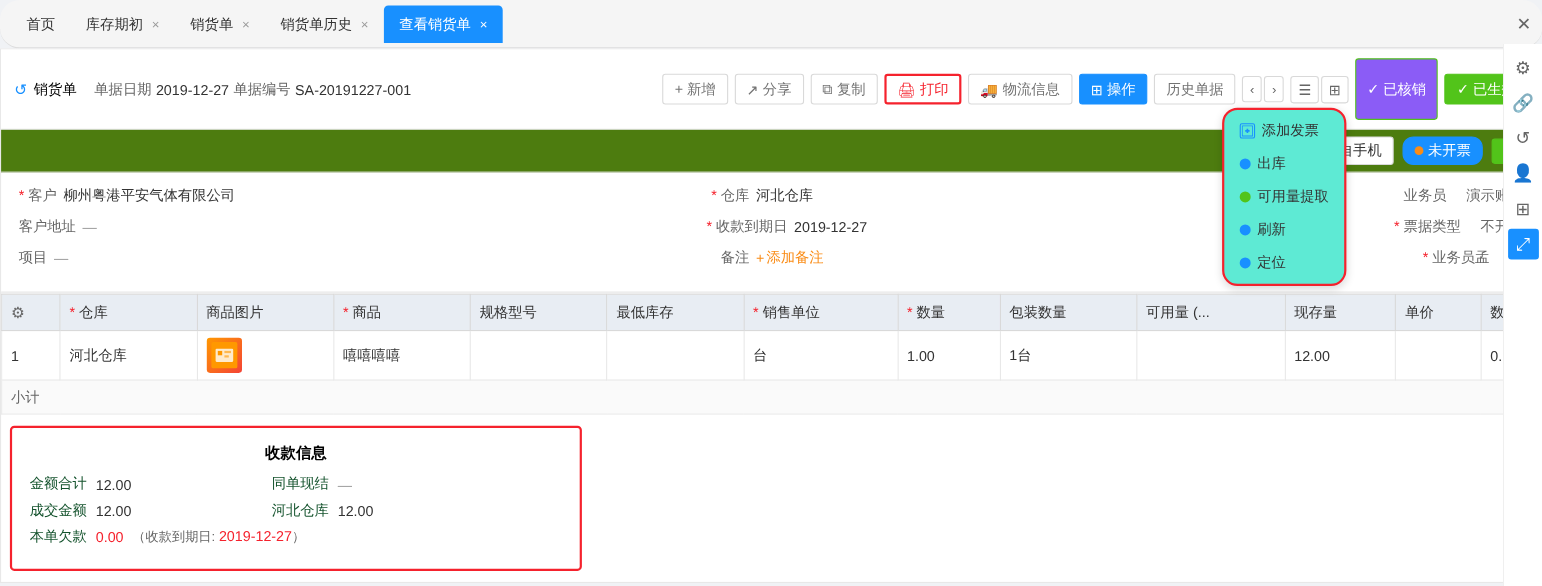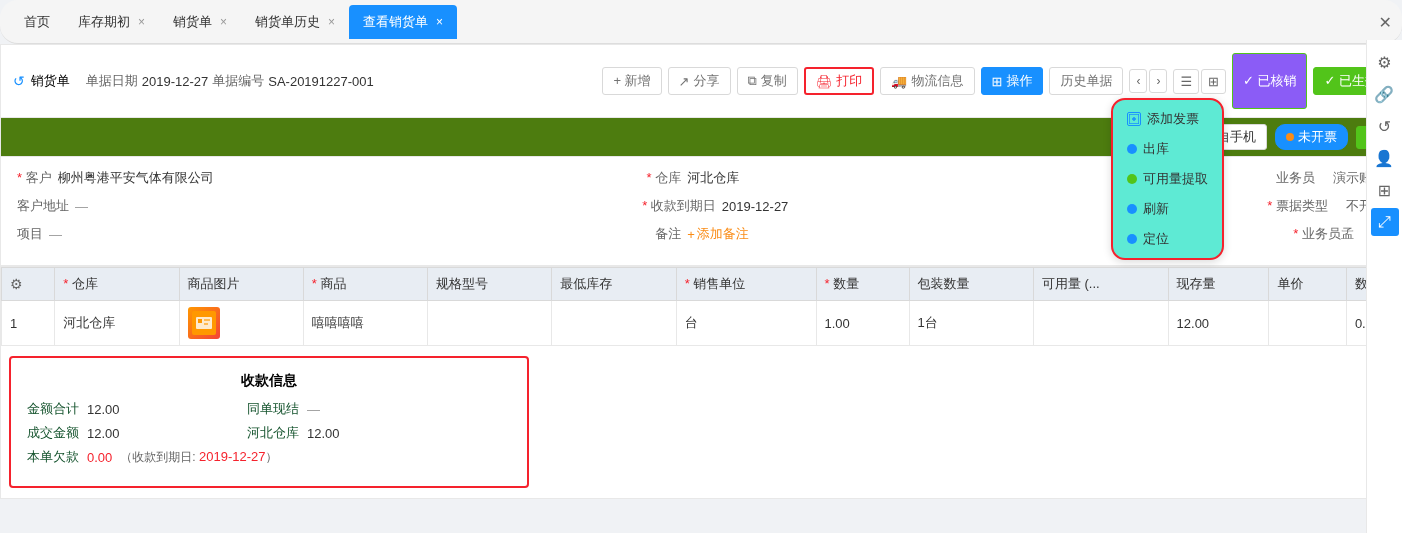--- a/index.html
+++ b/index.html
@@ -340,20 +340,23 @@
               <td></td>
               <td></td>
               <td>台</td>
               <td>1.00</td>
               <td>1台</td>
               <td></td>
               <td>12.00</td>
               <td></td>
               <td>0.</td>
             </tr>
+            <tr class="subtotal">
+              <td colspan="13">小计</td>
+            </tr>
           </tbody>
         </table>
       </div>
     </div>
 
     <div class="summary-section">
       <div class="summary-title">收款信息</div>
       <div class="summary-row">
         <div class="summary-field">
           <span class="summary-label">金额合计</span>

